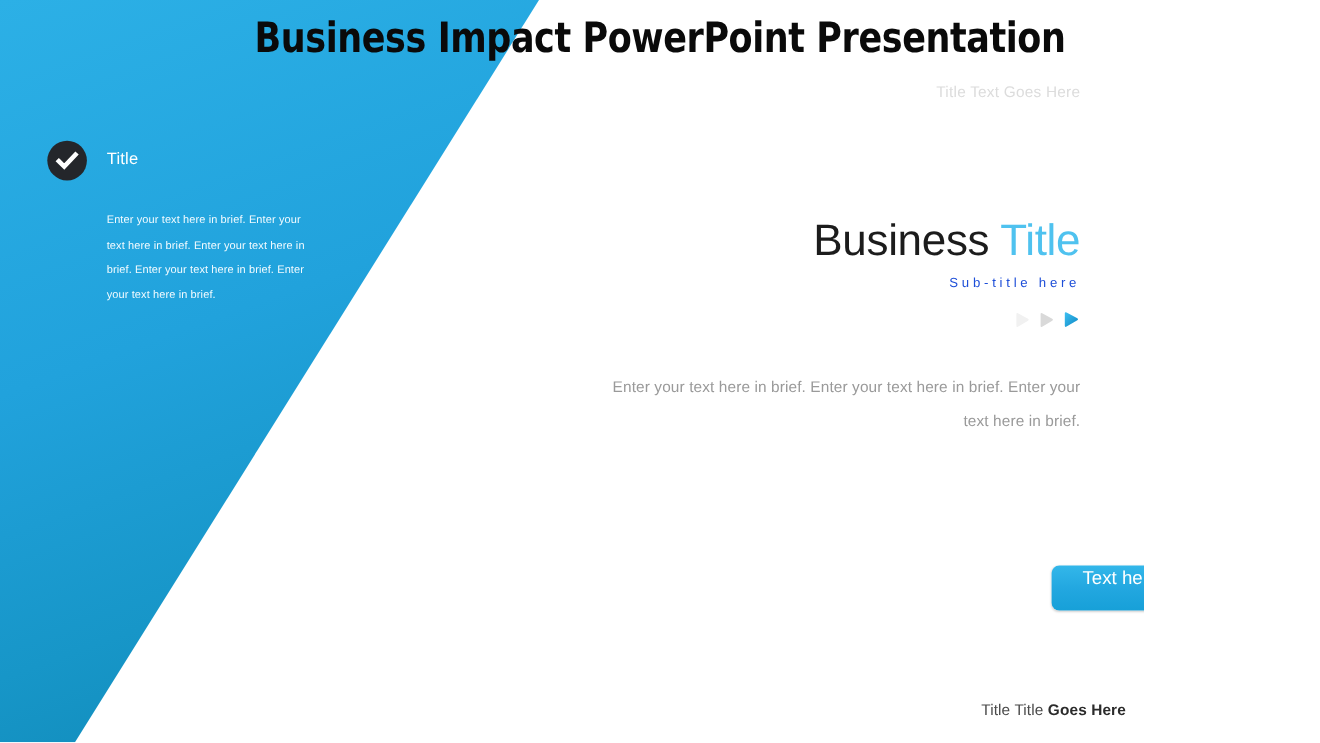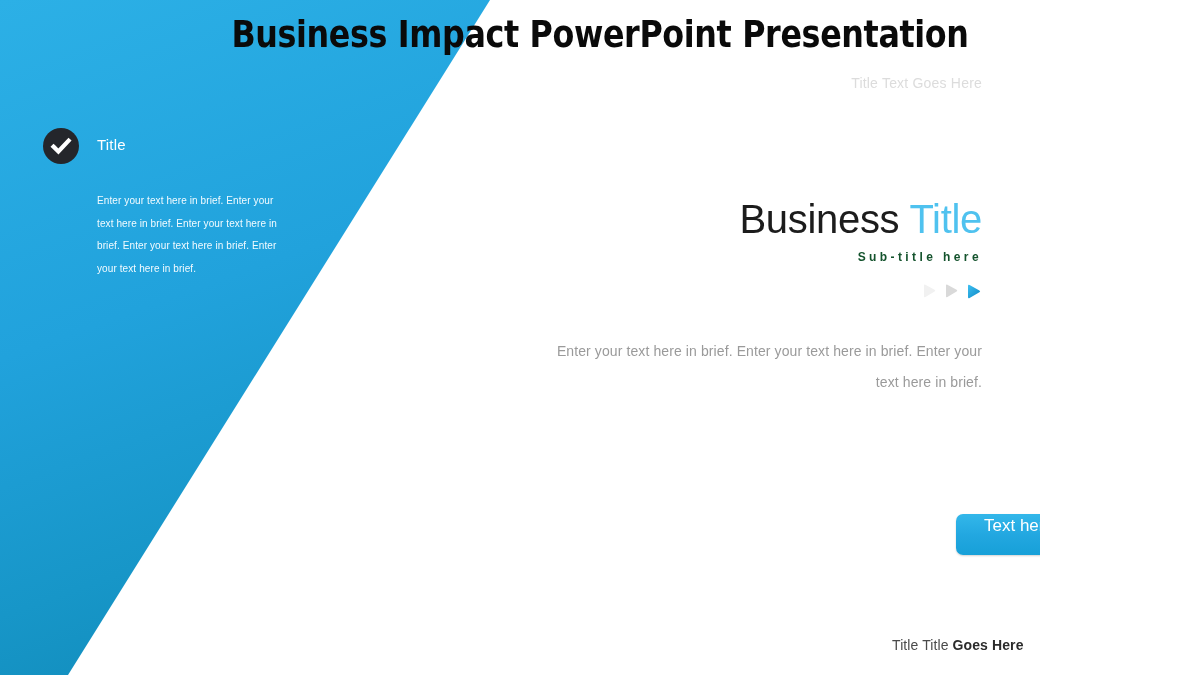--- a/index.html
+++ b/index.html
@@ -110,23 +110,22 @@
     font-size: 40px;
     font-weight: normal;
     color: #1c1c1c;
     line-height: 46px;
     letter-spacing: -0.3px;
   }
   #business-name .accent { color: #4FC2EF; }
   #subtitle {
     margin-top: 8px;
     font-size: 12px;
-    color: #14532d;
+    color: #1d4ed8;
     letter-spacing: 3.4px;
-    font-weight: bold;
   }
 
   
   #arrows {
     margin-top: 20px;
     display: flex;
     justify-content: flex-end;
     align-items: center;
     gap: 7px;
     height: 18px;

